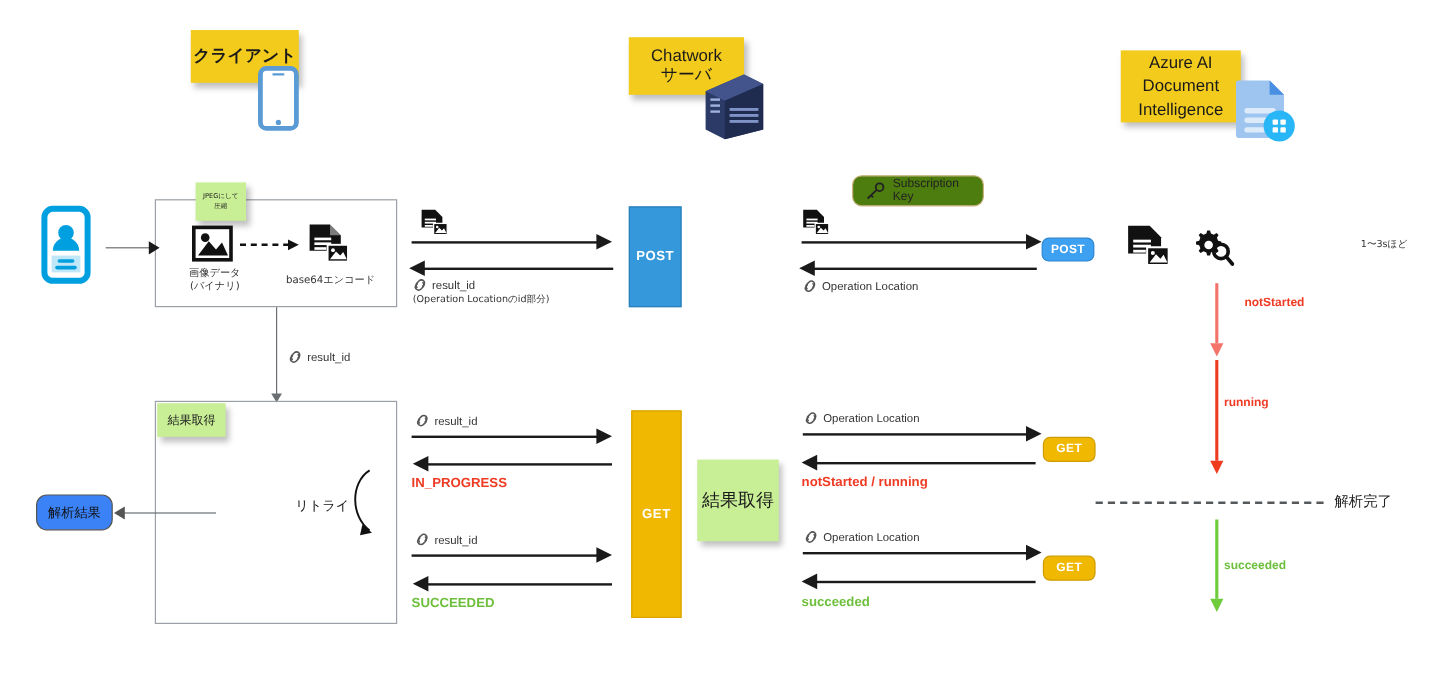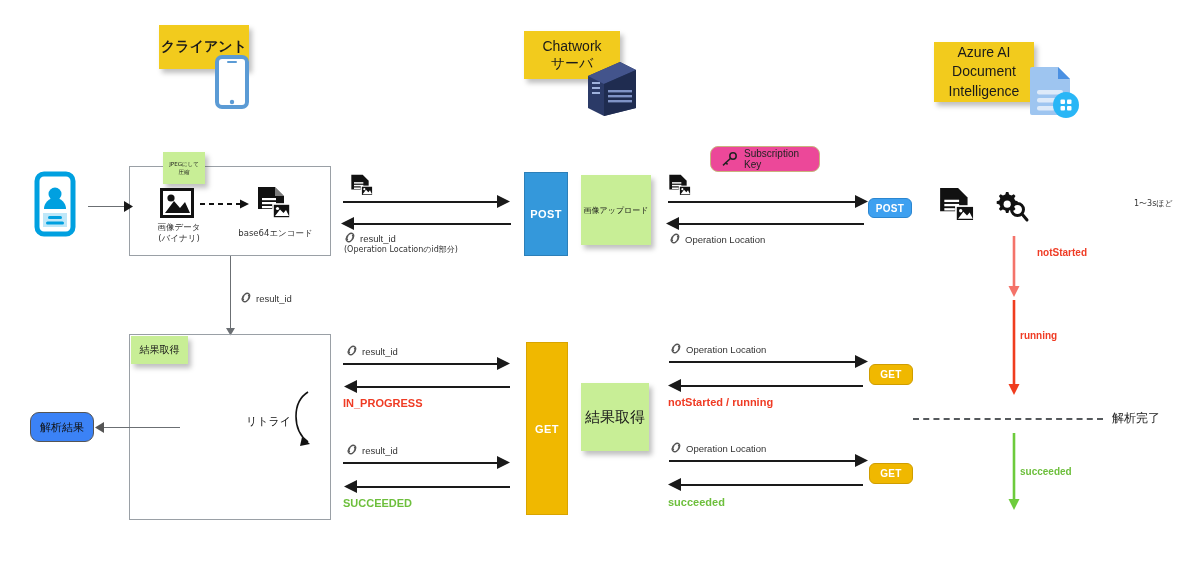--- a/index.html
+++ b/index.html
@@ -24,21 +24,21 @@
           letter-spacing:.4px;}
   .pillar-blue{background:#3498db;border:1px solid #2c7fb8;}
   .pillar-yellow{background:#f0b800;border:1px solid #d9a400;}
 
   .pill{position:absolute;box-sizing:border-box;display:flex;align-items:center;
         justify-content:center;color:#fff;font-weight:bold;font-size:10px;
         border-radius:6px;letter-spacing:.3px;}
   .pill-blue{background:#3da0f0;border:1.5px solid #2b86d0;}
   .pill-yellow{background:#f0b800;border:1.5px solid #cf9d00;}
 
-  .keybadge{position:absolute;box-sizing:border-box;background:#ec4899;
+  .keybadge{position:absolute;box-sizing:border-box;background:#4d7c0f;
             border:1px solid #c9b37e;border-radius:8px;display:flex;align-items:center;
             gap:6px;padding:0 10px;font-size:10px;color:#222;}
 
   
   .hline{position:absolute;height:0;border-top:2.5px solid #1a1a1a;}
   .thinline{position:absolute;border-top:1px solid #6b6f73;height:0;}
   .vthin{position:absolute;border-left:1px solid #6b6f73;width:0;}
 
   .lbl{position:absolute;font-size:9.5px;color:#333;white-space:nowrap;}
   .lbl-b{position:absolute;font-size:10px;font-weight:bold;white-space:nowrap;}
@@ -225,23 +225,20 @@
       </g>
     </svg>
   </div>
   <div class="lbl" style="left:360px;top:233px;">result_id</div>
   <div class="lbl jp" style="left:344px;top:244px;font-size:8px;">(Operation Locationのid部分)</div>
 
   <div class="pillar pillar-blue" style="left:524px;top:172px;width:44px;height:84px;">
     <span>POST</span>
   </div>
 
-  <div class="note note-green jp" style="left:581px;top:175px;width:70px;height:70px;font-size:8px;">
-    <span>画像アップロード</span>
-  </div>
 
   <div class="keybadge" style="left:710px;top:146px;width:110px;height:26px;">
     <span class="svgholder" style="position:relative;">
       <svg width="17" height="15" viewBox="0 0 17 15">
         <g stroke="#222" stroke-width="1.5" fill="none">
           <circle cx="12" cy="4" r="3.2"></circle>
           <line x1="9.6" y1="6.2" x2="2" y2="13.4"></line>
           <line x1="4.6" y1="10.6" x2="6.6" y2="12.4"></line>
         </g>
       </svg>

